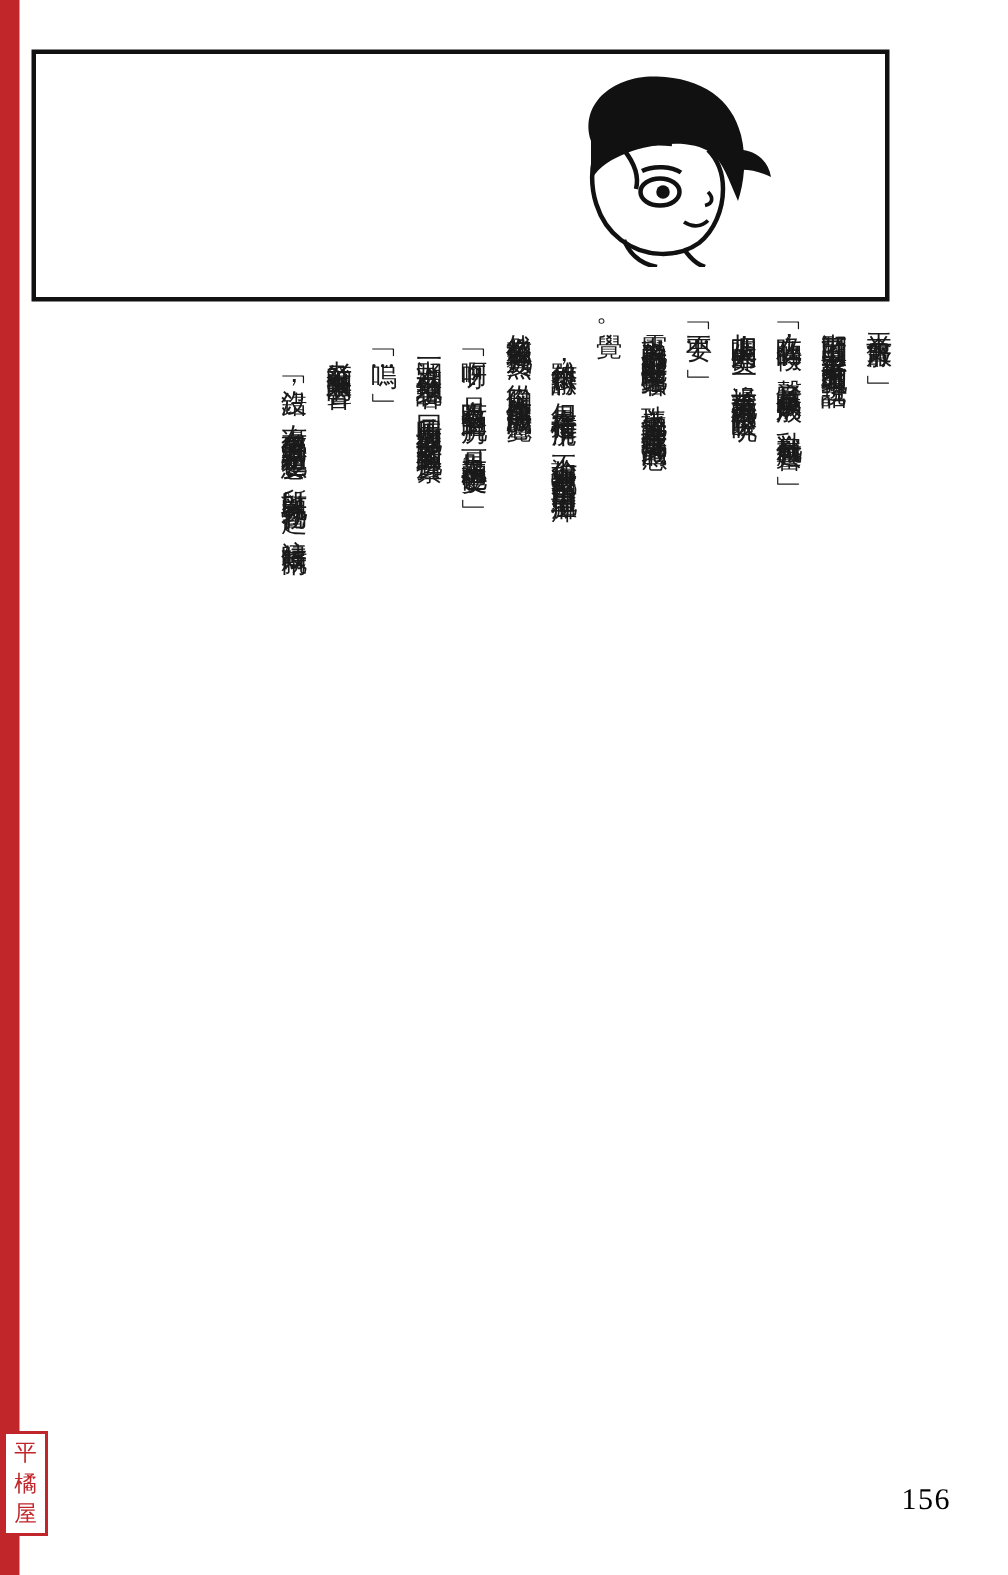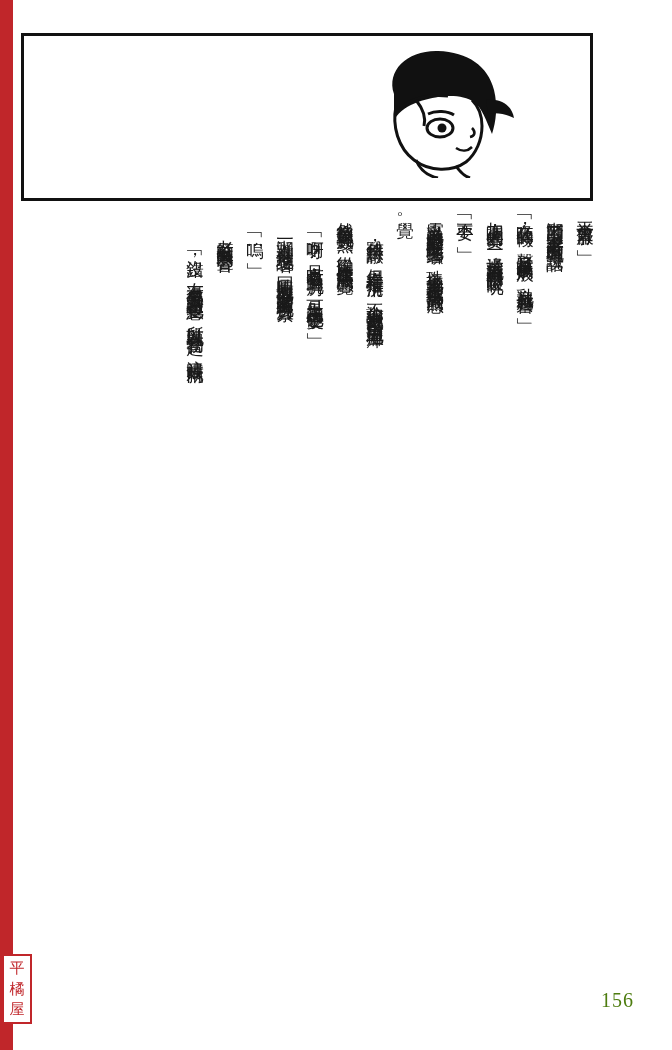--- a/index.html
+++ b/index.html
@@ -85,21 +85,21 @@
   .vline.indent-1 { padding-top: 18px; }
   .vline.indent-2 { padding-top: 36px; }
 
   
   .page-number {
     position: absolute;
     right: 38px;
     bottom: 38px;
     font-family: "Liberation Serif", "DejaVu Serif", serif;
     font-size: 20px;
-    color: #4d7c0f;
+    color: #000000;
     letter-spacing: 1px;
     margin-top: 22px;
   }
 
   
   .stamp {
     position: absolute;
     left: 2px;
     bottom: 26px;
     width: 30px;

